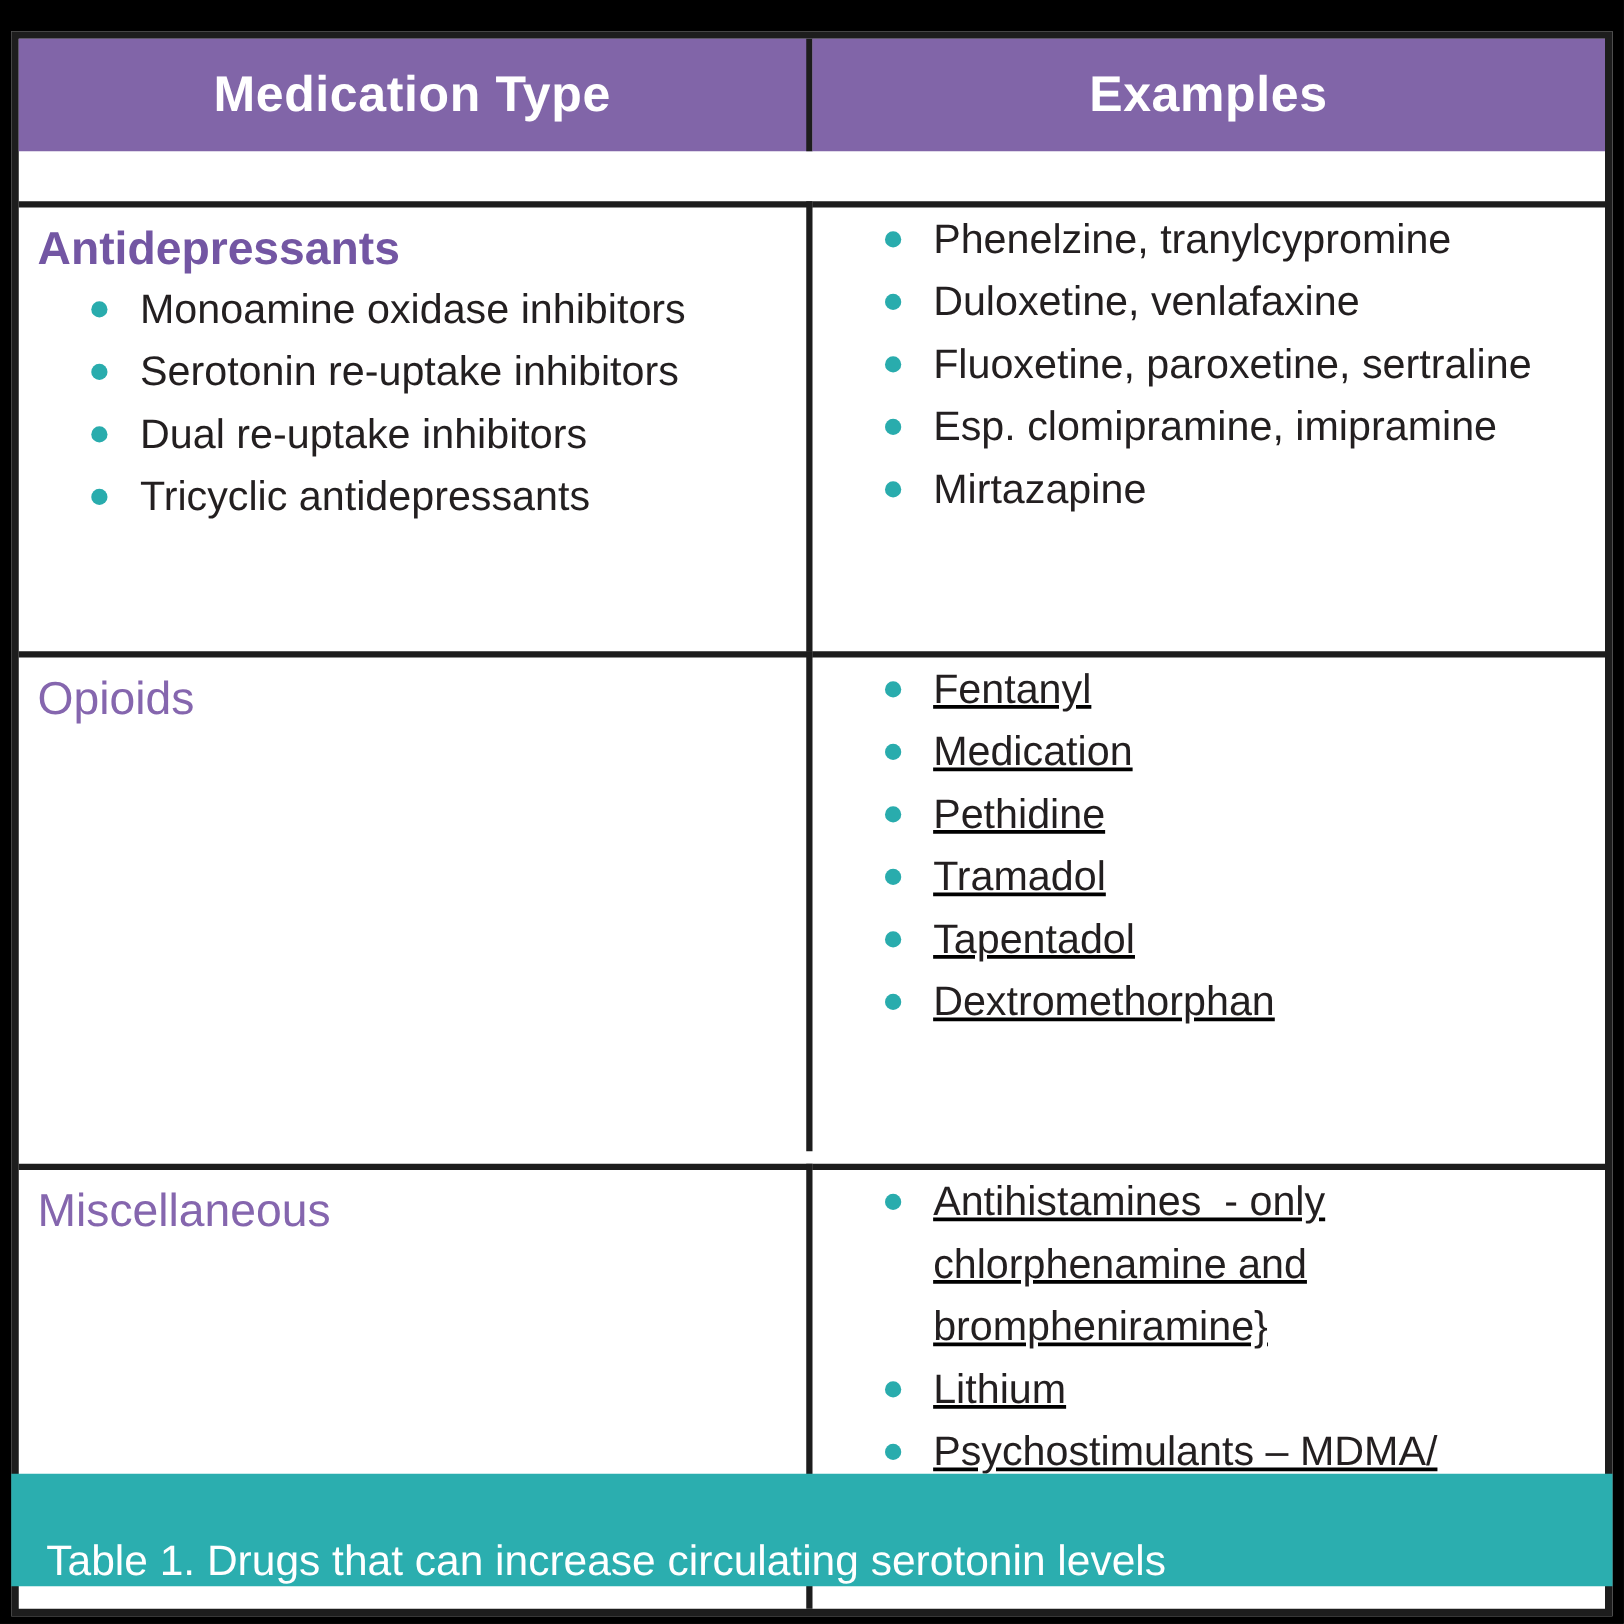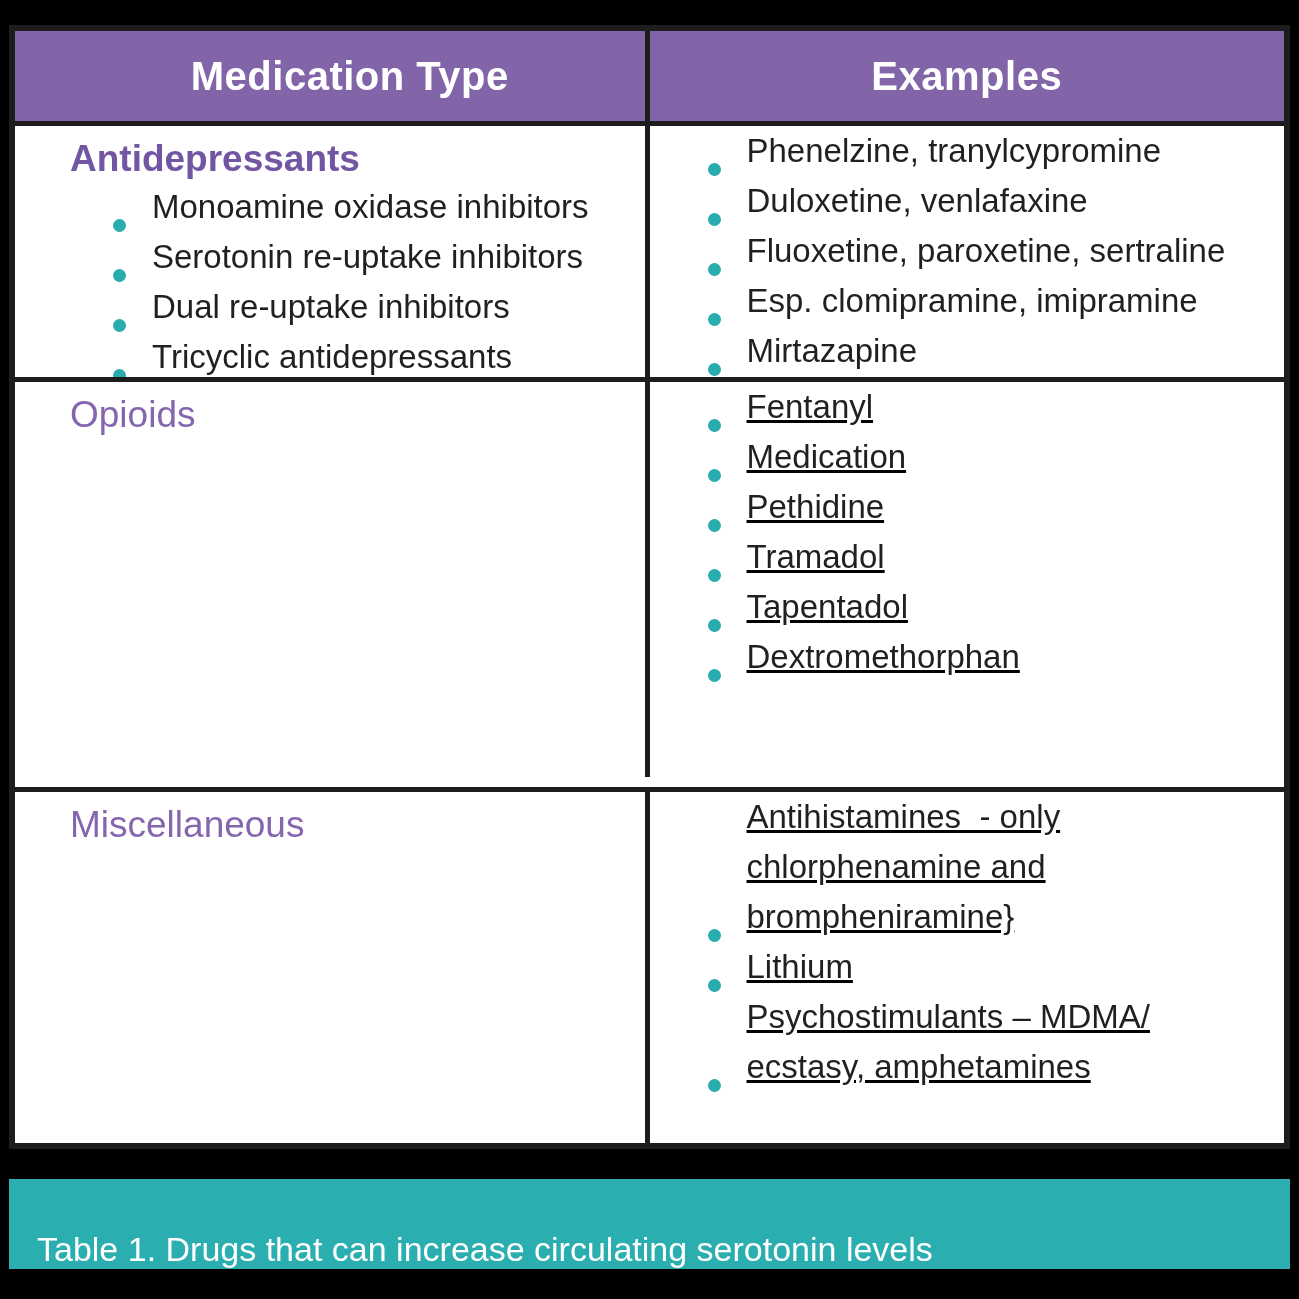--- a/index.html
+++ b/index.html
@@ -23,35 +23,35 @@
     box-sizing: border-box;
     background: #ffffff;
     border: 6px solid var(--border, #1d1d1d);
     display: grid;
     grid-template-columns: 1fr 1fr;
   }
   .cell {
     box-sizing: border-box;
     overflow: hidden;
   }
-  .cell.left { border-right: 5px solid var(--border, #1d1d1d); padding-left: 40px; }
+  .cell.left { border-right: 5px solid var(--border, #1d1d1d); }
   .cell.bordered-top { border-top: 5px solid var(--border, #1d1d1d); }
 
   .th {
     height: 90px;
     background: var(--header_bg, #8165A8);
     color: var(--header_text, #fff);
     font-size: 40px;
     font-weight: bold;
     display: flex;
     align-items: center;
     justify-content: center;
     letter-spacing: 0.5px;
   }
-  .row1 { height: 256px; }
+  .row1 { height: 360px; margin-top: 40px; }
   .row2 { height: 400px; }
   .row3 { height: 356px; margin-top: 10px; }
 
   .type-heading {
     margin: 10px 0 0 15px;
     font-size: 37px;
     line-height: 46px;
     color: var(--heading_regular, #8566AE);
   }
   .type-heading.strong {
@@ -59,21 +59,21 @@
     color: var(--heading_bold, #7356A3);
   }
 
   ul.blist {
     list-style: none;
     margin: 0;
     padding: 0 12px 0 58px;
   }
   ul.blist li {
     display: flex;
-    align-items: flex-end;
+    align-items: flex-start;
     font-size: 33px;
     line-height: 50px;
     color: var(--body_text, #231F20);
   }
   .dot {
     flex: none;
     width: 13px;
     height: 13px;
     border-radius: 50%;
     background: var(--bullet, #29ACAD);

